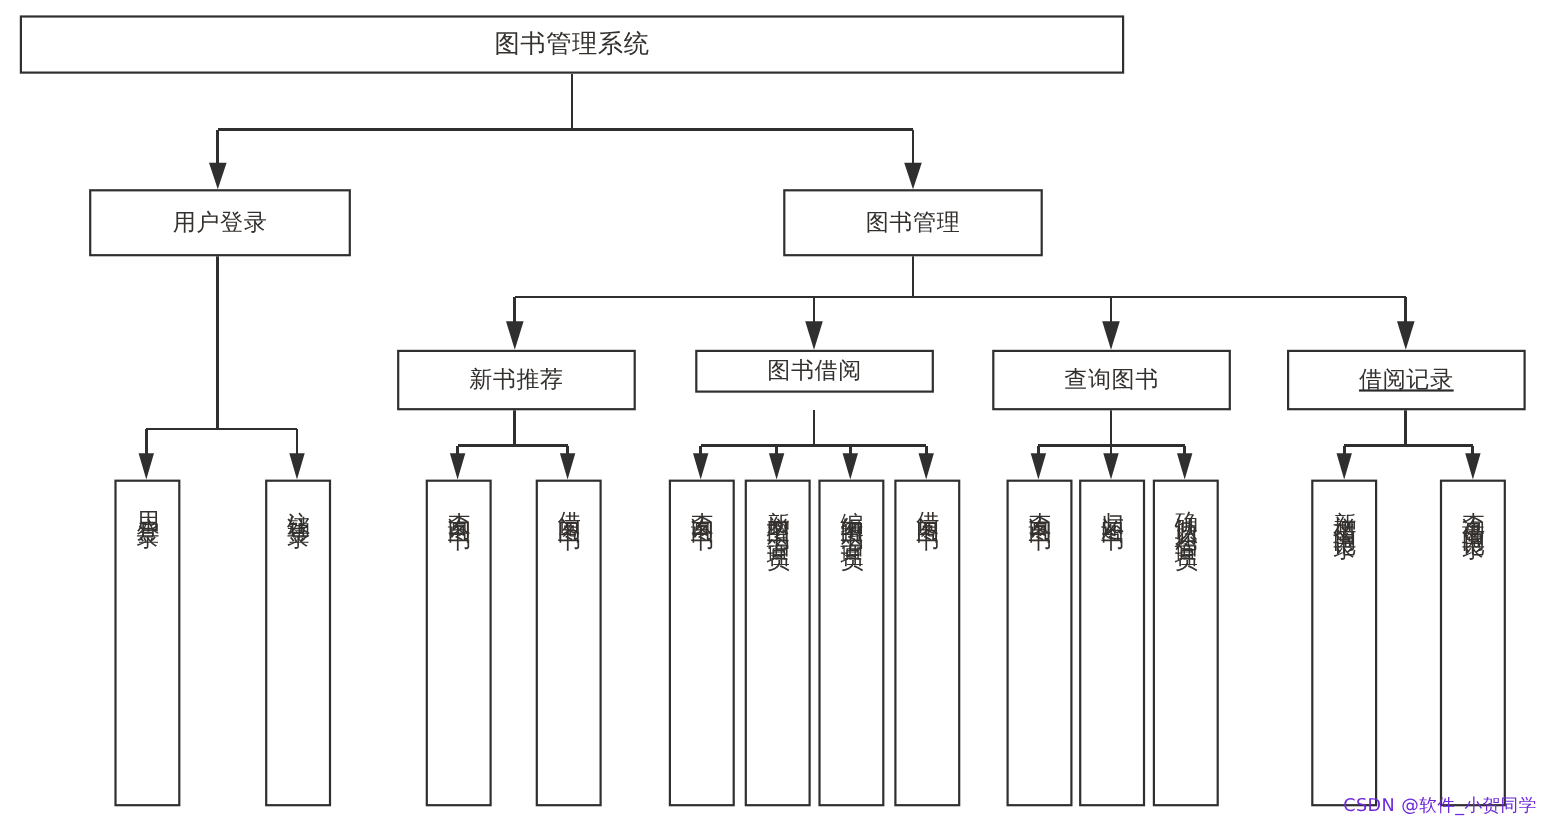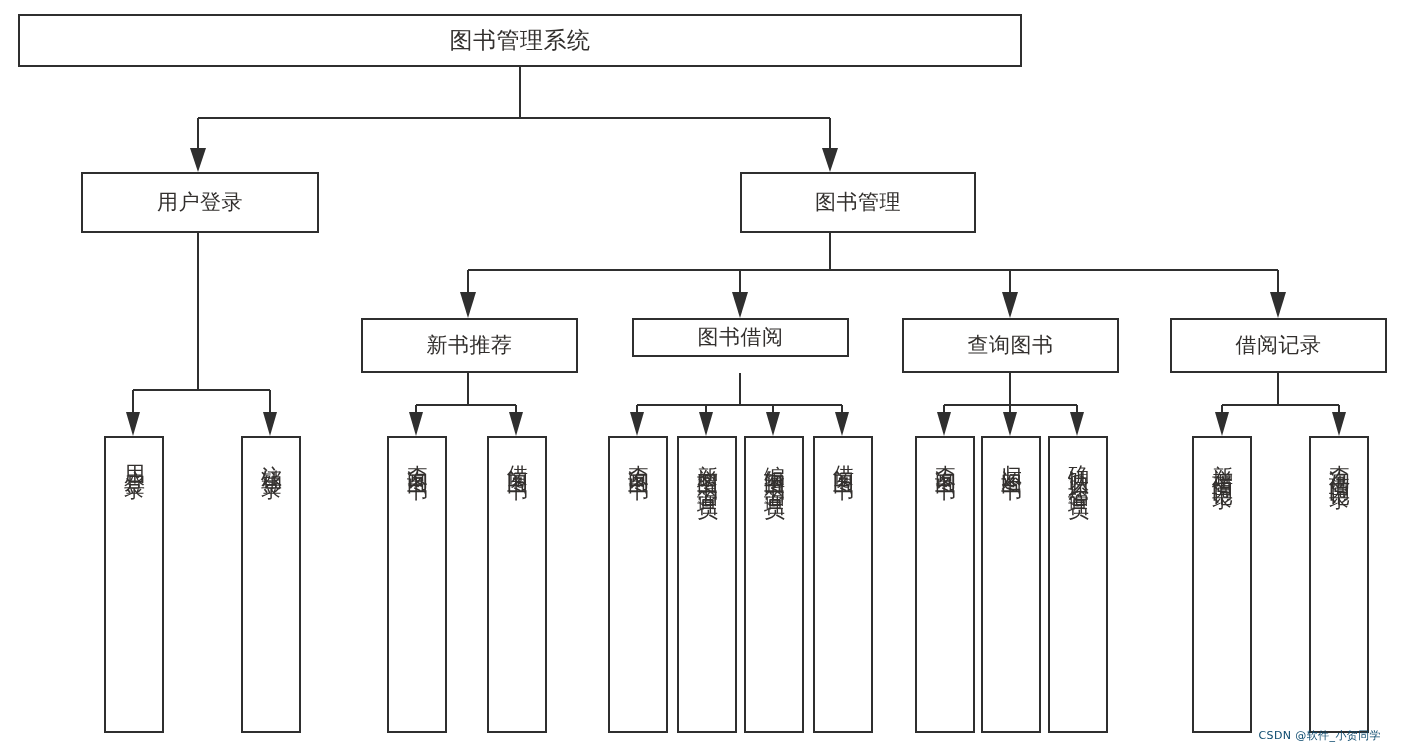--- a/index.html
+++ b/index.html
@@ -75,25 +75,25 @@
     writing-mode: vertical-rl;
     text-orientation: upright;
     font-size: 21px;
     letter-spacing: 5px;
     line-height: 1;
     white-space: pre;
   }
   
   #watermark {
     position: absolute;
-    right: 24px;
+    right: 8px;
     bottom: 4px;
     z-index: 3;
-    font-size: 11px;
-    color: #0c4a6e;
+    font-size: 16px;
+    color: #6d28d9;
     letter-spacing: 0.4px;
     white-space: nowrap;
     pointer-events: none;
   }
 </style>
 </head>
 <body>
 
 <div id="canvas">
 
@@ -162,37 +162,37 @@
   </svg>
 
   <div class="node root" style="left:18px; top:14px; width:1004px; height:53px;">
     <span class="label">图书管理系统</span>
   </div>
 
   <div class="node lvl1" style="left:81px; top:172px; width:238px; height:61px;">
     <span class="label">用户登录</span>
   </div>
 
-  <div class="node lvl1" style="left:712px; top:172px; width:236px; height:61px;margin-left:28px;">
+  <div class="node lvl1" style="left:712px; top:172px; width:236px; height:61px;">
     <span class="label">图书管理</span>
   </div>
 
   <div class="node lvl2" style="left:361px; top:318px; width:217px; height:55px;">
     <span class="label">新书推荐</span>
   </div>
 
   <div class="node lvl2" style="left:632px; top:318px; width:217px; height:39px;">
     <span class="label">图书借阅</span>
   </div>
 
   <div class="node lvl2" style="left:902px; top:318px; width:217px; height:55px;">
     <span class="label">查询图书</span>
   </div>
 
-  <div class="node lvl2" style="left:1170px; top:318px; width:217px; height:55px;">
+  <div class="node lvl2" style="left:1170px; top:318px; width:217px; height:55px;text-decoration:underline;">
     <span class="label">借阅记录</span>
   </div>
 
   <div class="node leaf" style="left:104px; top:436px; width:60px; height:297px;">
     <span class="label">用户登录</span>
   </div>
   <div class="node leaf" style="left:241px; top:436px; width:60px; height:297px;">
     <span class="label">注销登录</span>
   </div>
 

